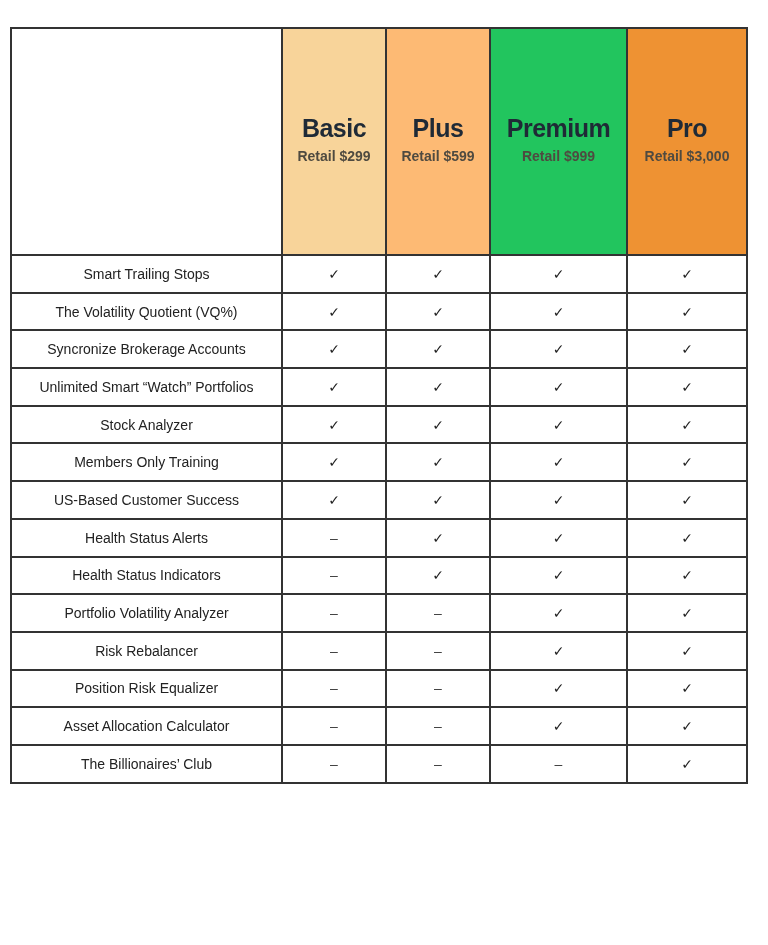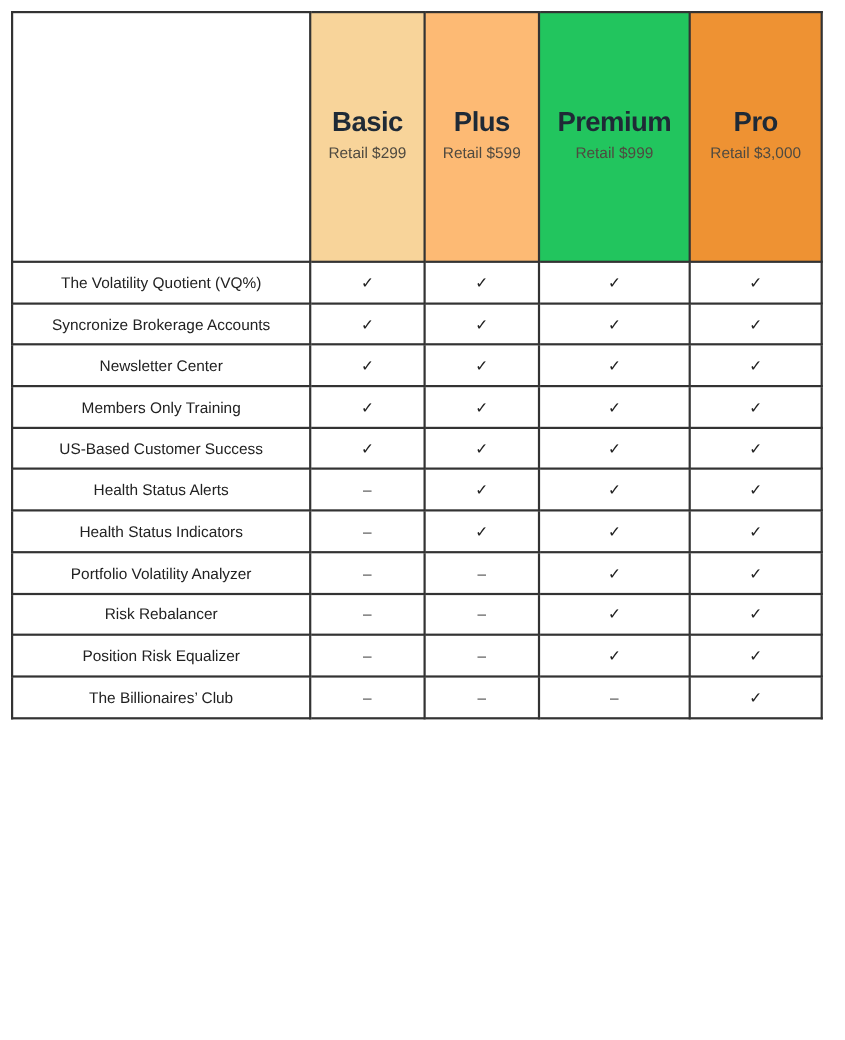--- a/index.html
+++ b/index.html
@@ -1,37 +1,37 @@
 <!DOCTYPE html>
 <html><head>
   <meta charset="utf-8">
   <style>
     html, body { margin: 0; padding: 0; background: #ffffff; }
     body { width: 768px; height: 945px; position: relative; overflow: hidden; font-family: "Liberation Sans", sans-serif; }
     table.cmp {
-      position: absolute; left: 10px; top: 10px;
+      position: absolute; left: 10px; top: 27px;
       border-collapse: collapse;
       table-layout: fixed;
       width: 736px;
     }
     table.cmp td, table.cmp th {
       border: 2px solid #333;
       padding: 0;
       text-align: center;
       vertical-align: middle;
     }
     col.c-feat { width: 271px; }
     col.c-basic { width: 104px; }
     col.c-plus { width: 104px; }
     col.c-prem { width: 137px; }
     col.c-pro { width: 120px; }
     tr.head th { height: 225px; }
     th.blank { background: #ffffff; }
     .tier-name { display: block; font-weight: 700; font-size: 25px; color: #1f2a36; letter-spacing: -0.5px; line-height: 28px; margin-top: -6px; }
-    .tier-price { display: block; font-weight: 400; font-size: 14px; color: #4f4a40; margin-top: 6px; }
+    .tier-price { display: block; font-weight: 700; font-size: 14px; color: #4f4a40; margin-top: 6px; }
     tr.row td { height: 35.7px; font-size: 14px; color: #222; }
     td.feat { color: #2a2a2a; }
     .mark { font-size: 14px; color: #222; }
     .mark.dash { color: #444; }
   </style>
 </head>
 <body>
 
 <table class="cmp">
   <colgroup>
@@ -57,35 +57,49 @@
         <span class="tier-price">Retail $999</span>
       </th>
       <th style="background: rgb(238, 146, 51);">
         <span class="tier-name">Pro</span>
         <span class="tier-price">Retail $3,000</span>
       </th>
     </tr>
   </thead>
   <tbody id="feature-body">
       <tr class="row">
+        <td class="feat">Smart Trailing Stops</td>
+        <td><span class="mark">✓</span></td>
+        <td><span class="mark">✓</span></td>
+        <td><span class="mark">✓</span></td>
+        <td><span class="mark">✓</span></td>
+      </tr>
+      <tr class="row">
         <td class="feat">The Volatility Quotient (VQ%)</td>
         <td><span class="mark">✓</span></td>
         <td><span class="mark">✓</span></td>
         <td><span class="mark">✓</span></td>
         <td><span class="mark">✓</span></td>
       </tr>
       <tr class="row">
         <td class="feat">Syncronize Brokerage Accounts</td>
         <td><span class="mark">✓</span></td>
         <td><span class="mark">✓</span></td>
         <td><span class="mark">✓</span></td>
         <td><span class="mark">✓</span></td>
       </tr>
       <tr class="row">
-        <td class="feat">Newsletter Center</td>
+        <td class="feat">Unlimited Smart “Watch” Portfolios</td>
+        <td><span class="mark">✓</span></td>
+        <td><span class="mark">✓</span></td>
+        <td><span class="mark">✓</span></td>
+        <td><span class="mark">✓</span></td>
+      </tr>
+      <tr class="row">
+        <td class="feat">Stock Analyzer</td>
         <td><span class="mark">✓</span></td>
         <td><span class="mark">✓</span></td>
         <td><span class="mark">✓</span></td>
         <td><span class="mark">✓</span></td>
       </tr>
       <tr class="row">
         <td class="feat">Members Only Training</td>
         <td><span class="mark">✓</span></td>
         <td><span class="mark">✓</span></td>
         <td><span class="mark">✓</span></td>
@@ -127,20 +141,27 @@
         <td><span class="mark">✓</span></td>
       </tr>
       <tr class="row">
         <td class="feat">Position Risk Equalizer</td>
         <td><span class="mark dash">–</span></td>
         <td><span class="mark dash">–</span></td>
         <td><span class="mark">✓</span></td>
         <td><span class="mark">✓</span></td>
       </tr>
       <tr class="row">
+        <td class="feat">Asset Allocation Calculator</td>
+        <td><span class="mark dash">–</span></td>
+        <td><span class="mark dash">–</span></td>
+        <td><span class="mark">✓</span></td>
+        <td><span class="mark">✓</span></td>
+      </tr>
+      <tr class="row">
         <td class="feat">The Billionaires’ Club</td>
         <td><span class="mark dash">–</span></td>
         <td><span class="mark dash">–</span></td>
         <td><span class="mark dash">–</span></td>
         <td><span class="mark">✓</span></td>
       </tr>
     </tbody>
 </table>
 
 </body></html>

